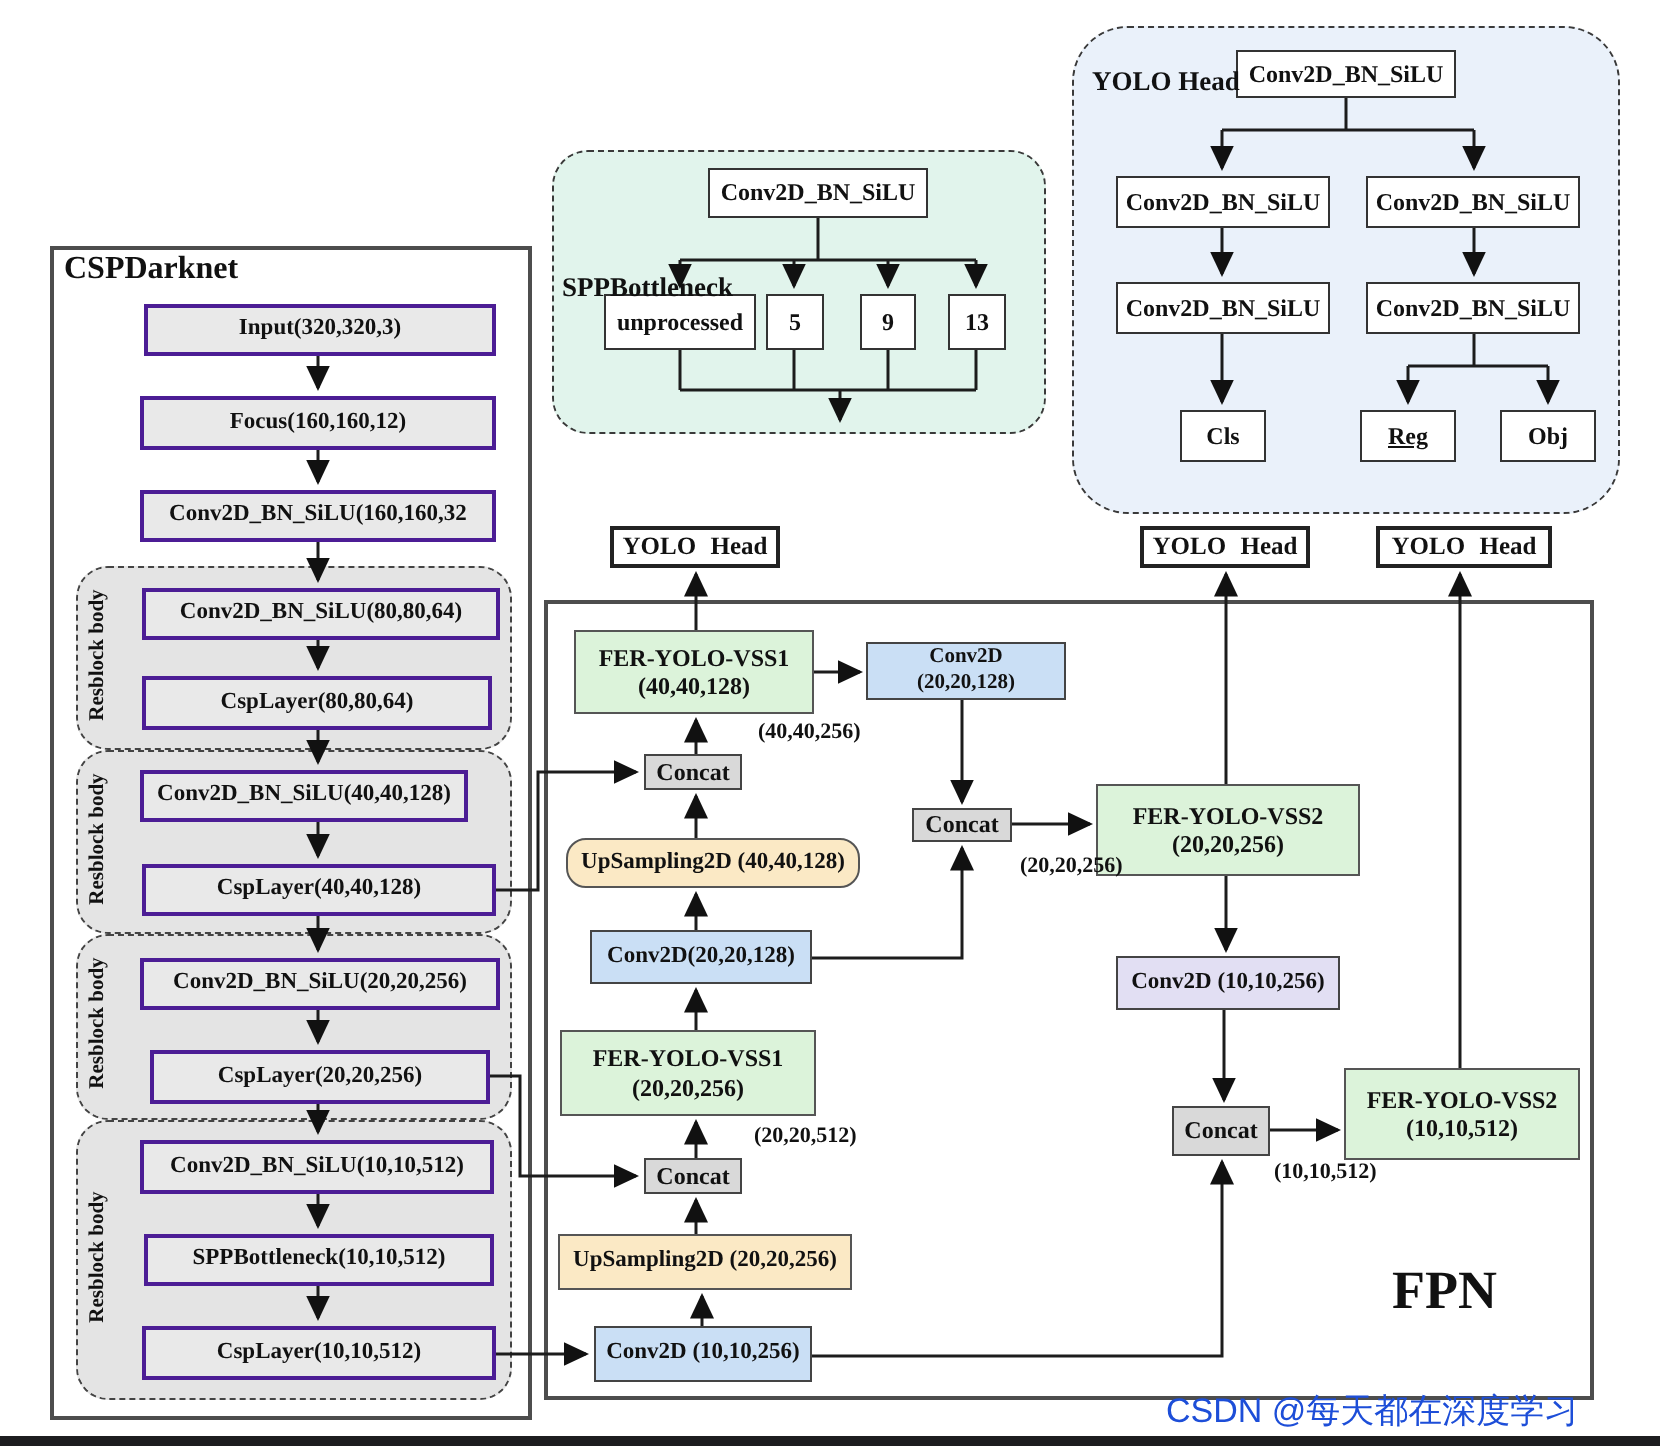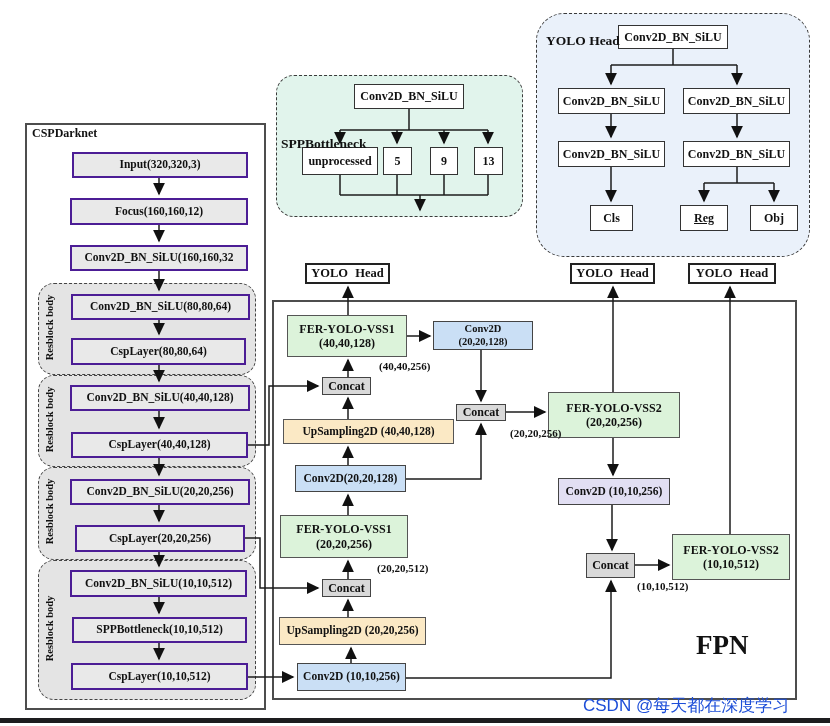--- a/index.html
+++ b/index.html
@@ -28,21 +28,21 @@
   .watermark{position:absolute;left:583px;top:694px;font-size:17px;color:#1d4ed8;
              font-family:"Liberation Sans","DejaVu Sans",sans-serif;z-index:5;white-space:nowrap;}
   .botbar{position:absolute;left:0;top:718px;width:830px;height:5px;background:#1d1d1f;z-index:5;}
 </style>
 </head>
 <body>
 
 <div class="canvas">
 
   <div class="outer" style="left:25px;top:123px;width:241px;height:587px;"></div>
-  <div class="title" style="left:32px;top:126px;font-size:12px;">CSPDarknet</div>
+  <div class="title" style="left:32px;top:126px;font-size:16px;">CSPDarknet</div>
 
   <div class="grp" style="left:38px;top:283px;width:218px;height:92px;"></div>
   <div class="grp" style="left:38px;top:375px;width:218px;height:92px;"></div>
   <div class="grp" style="left:38px;top:467px;width:218px;height:93px;"></div>
   <div class="grp" style="left:38px;top:560px;width:218px;height:140px;"></div>
   <div class="rot" style="left:9px;top:322px;">Resblock body</div>
   <div class="rot" style="left:9px;top:414px;">Resblock body</div>
   <div class="rot" style="left:9px;top:506px;">Resblock body</div>
   <div class="rot" style="left:9px;top:623px;">Resblock body</div>
 
@@ -122,21 +122,21 @@
     <polyline class="ln" points="406,678 611,678 611,581" marker-end="url(#ah)"></polyline>
     <line class="ln" x1="635" y1="565" x2="669" y2="565" marker-end="url(#ah)"></line>
     <line class="ln" x1="730" y1="534" x2="730" y2="287" marker-end="url(#ah)"></line>
   </svg>
 
   <div class="box bb" style="left:72px;top:152px;width:176px;height:26px;">Input(320,320,3)</div>
   <div class="box bb" style="left:70px;top:198px;width:178px;height:27px;">Focus(160,160,12)</div>
   <div class="box bb" style="left:70px;top:245px;width:178px;height:26px;">Conv2D_BN_SiLU(160,160,32</div>
   <div class="box bb" style="left:71px;top:294px;width:179px;height:26px;">Conv2D_BN_SiLU(80,80,64)</div>
   <div class="box bb" style="left:71px;top:338px;width:175px;height:27px;">CspLayer(80,80,64)</div>
-  <div class="box bb" style="left:70px;top:385px;width:180px;height:26px;">Conv2D_BN_SiLU(40,40,128)</div>
+  <div class="box bb" style="left:70px;top:385px;width:164px;height:26px;">Conv2D_BN_SiLU(40,40,128)</div>
   <div class="box bb" style="left:71px;top:432px;width:177px;height:26px;">CspLayer(40,40,128)</div>
   <div class="box bb" style="left:70px;top:479px;width:180px;height:26px;">Conv2D_BN_SiLU(20,20,256)</div>
   <div class="box bb" style="left:75px;top:525px;width:170px;height:27px;">CspLayer(20,20,256)</div>
   <div class="box bb" style="left:70px;top:570px;width:177px;height:27px;">Conv2D_BN_SiLU(10,10,512)</div>
   <div class="box bb" style="left:72px;top:617px;width:175px;height:26px;">SPPBottleneck(10,10,512)</div>
   <div class="box bb" style="left:71px;top:663px;width:177px;height:27px;">CspLayer(10,10,512)</div>
 
   <div class="box white" style="left:354px;top:84px;width:110px;height:25px;">Conv2D_BN_SiLU</div>
   <div class="box white" style="left:302px;top:147px;width:76px;height:28px;">unprocessed</div>
   <div class="box white" style="left:383px;top:147px;width:29px;height:28px;">5</div>
@@ -154,21 +154,21 @@
 
   <div class="box yh" style="left:305px;top:263px;width:85px;height:21px;">YOLO Head</div>
   <div class="box yh" style="left:570px;top:263px;width:85px;height:21px;">YOLO Head</div>
   <div class="box yh" style="left:688px;top:263px;width:88px;height:21px;">YOLO Head</div>
 
   <div class="box green" style="left:287px;top:315px;width:120px;height:42px;">
     <div>FER-YOLO-VSS1</div>
     <div>(40,40,128)</div>
   </div>
   <div class="box concat" style="left:322px;top:377px;width:49px;height:18px;">Concat</div>
-  <div class="box tan" style="left:283px;top:419px;width:171px;height:25px;">UpSampling2D (40,40,128)</div>
+  <div class="box tan" style="left:283px;top:419px;width:147px;height:25px;border-radius:10px;">UpSampling2D (40,40,128)</div>
   <div class="box blue" style="left:295px;top:465px;width:111px;height:27px;">Conv2D(20,20,128)</div>
   <div class="box green" style="left:280px;top:515px;width:128px;height:43px;">
     <div>FER-YOLO-VSS1</div>
     <div>(20,20,256)</div>
   </div>
   <div class="box concat" style="left:322px;top:579px;width:49px;height:18px;">Concat</div>
   <div class="box tan" style="left:279px;top:617px;width:147px;height:28px;">UpSampling2D (20,20,256)</div>
   <div class="box blue" style="left:297px;top:663px;width:109px;height:28px;">Conv2D (10,10,256)</div>
   <div class="box blue" style="left:433px;top:321px;width:100px;height:29px;font-size:10.5px;">
     <div>Conv2D</div>

